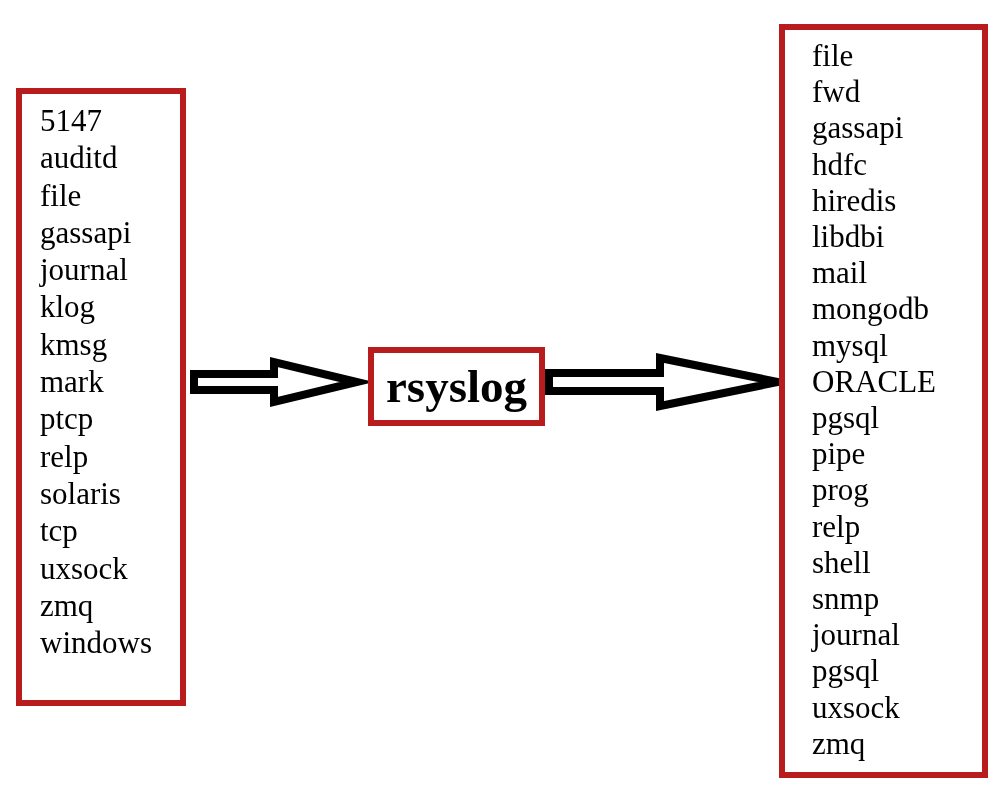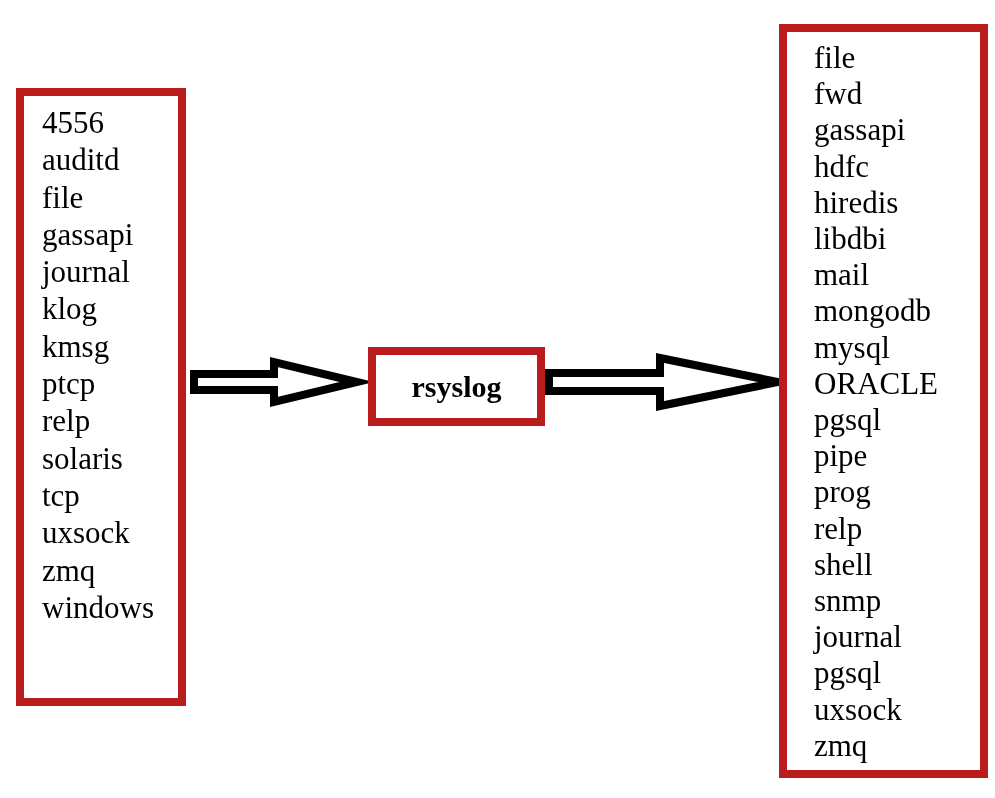--- a/index.html
+++ b/index.html
@@ -16,21 +16,21 @@
     overflow: hidden;
     font-family: "Liberation Serif", "DejaVu Serif", serif;
     color: #000000;
   }
 
   
   .node-box {
     position: absolute;
     box-sizing: border-box;
     background: #ffffff;
-    border: 8px solid #b91c1c;
+    border: 6px solid #b91c1c;
   }
 
   
   #inputs-box {
     left: 16px;
     top: 88px;
     width: 170px;
     height: 618px;
     padding: 8px 0 0 18px;
   }
@@ -69,21 +69,21 @@
   #core-box {
     left: 368px;
     top: 347px;
     width: 177px;
     height: 79px;
     display: flex;
     align-items: center;
     justify-content: center;
   }
   #core-box .core-label {
-    font-size: 30px;
+    font-size: 47px;
     font-weight: bold;
     line-height: 1;
     white-space: nowrap;
     text-align: right;
   }
 
   
   .block-arrow {
     position: absolute;
   }
@@ -113,27 +113,28 @@
     stroke-miterlimit: 12;
   }
 </style>
 </head>
 <body>
 
 <div id="diagram-canvas">
 
   <div class="node-box" id="inputs-box">
     <ul class="item-list" id="inputs-list">
-        <li class="list-item">4556</li>
+        <li class="list-item">5147</li>
         <li class="list-item">auditd</li>
         <li class="list-item">file</li>
         <li class="list-item">gassapi</li>
         <li class="list-item">journal</li>
         <li class="list-item">klog</li>
         <li class="list-item">kmsg</li>
+        <li class="list-item">mark</li>
         <li class="list-item">ptcp</li>
         <li class="list-item">relp</li>
         <li class="list-item">solaris</li>
         <li class="list-item">tcp</li>
         <li class="list-item">uxsock</li>
         <li class="list-item">zmq</li>
         <li class="list-item">windows</li>
       </ul>
   </div>
 

